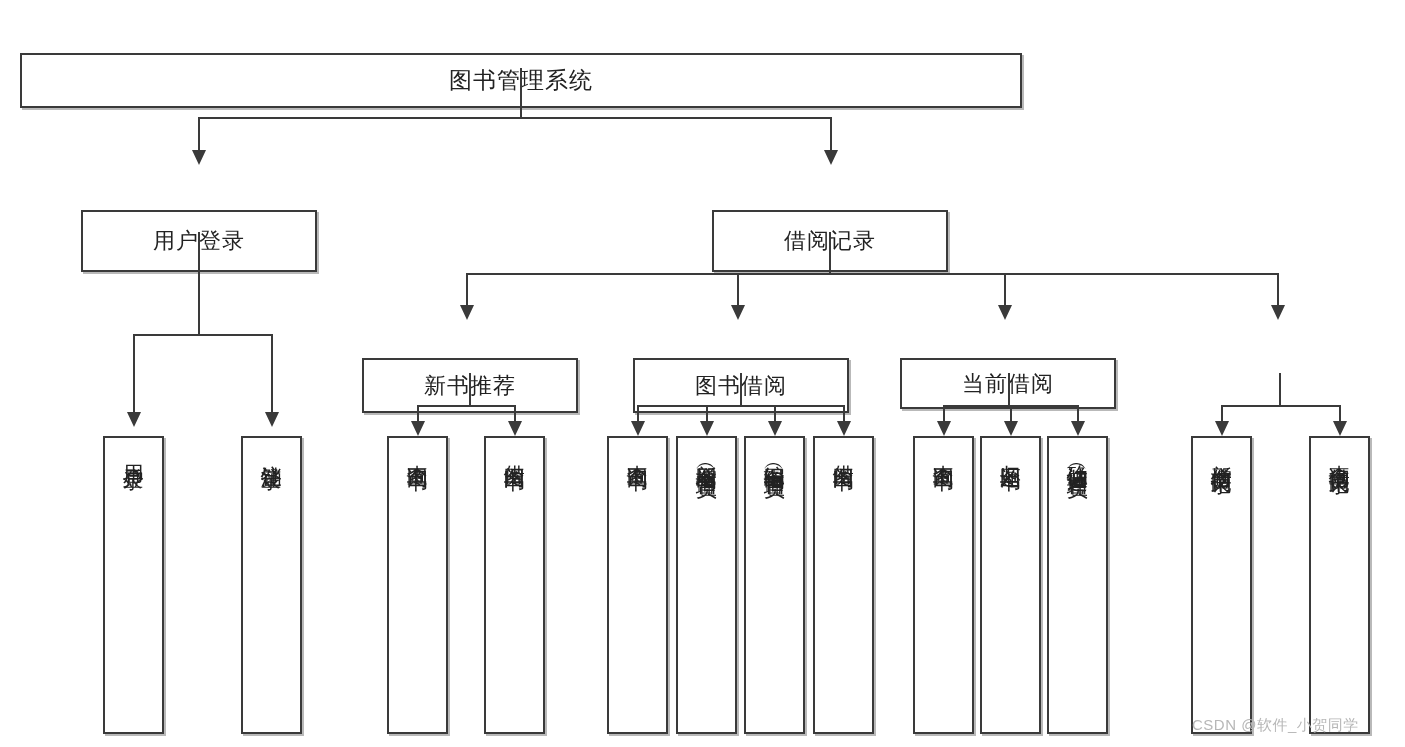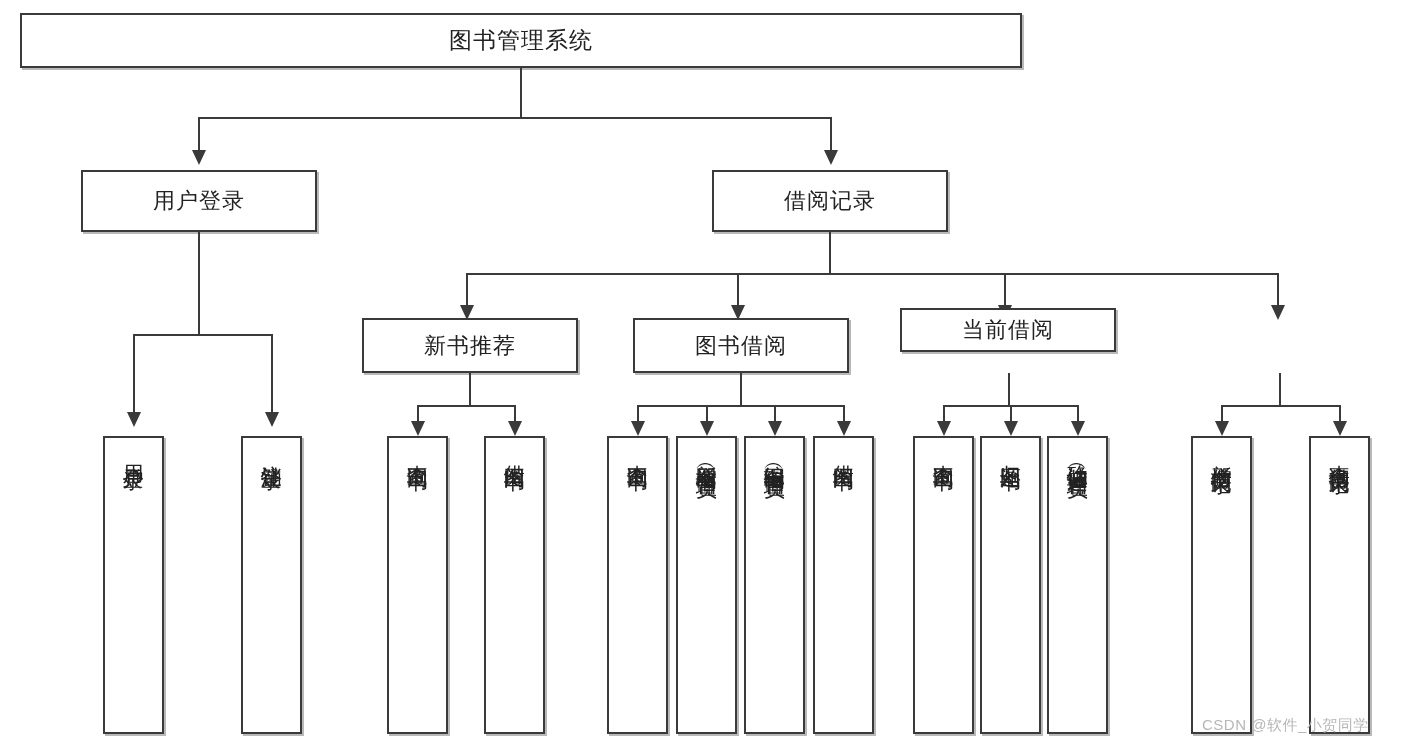--- a/index.html
+++ b/index.html
@@ -4,21 +4,21 @@
 <style>
   html,body{margin:0;padding:0;background:#ffffff;}
   body{font-family:"Liberation Sans","DejaVu Sans",sans-serif;}
   #canvas{position:relative;width:1405px;height:747px;background:#ffffff;overflow:hidden;}
 
   .node{position:absolute;box-sizing:border-box;background:#ffffff;
         border:2px solid #3a3a3a;display:flex;align-items:center;justify-content:center;
         color:#222222;}
   .node.shadowed{box-shadow:2px 2px 0 0 #b9b9b9;}
 
-  .h-node{font-size:22px;letter-spacing:1px;white-space:nowrap;}
+  .h-node{font-size:22px;letter-spacing:1px;white-space:nowrap;margin-top:40px;}
   .root{font-size:23px;}
 
   
   .v-node{padding:10px 2px;align-items:flex-start;}
   .v-label{
     writing-mode:vertical-rl;
     text-orientation:upright;
     font-size:21px;
     line-height:1.02;
     letter-spacing:2px;
@@ -77,21 +77,21 @@
   <div class="arrow" style="left:998px;top:305px;"></div>
   <div class="vline" style="left:1277px;top:273px;height:32px;"></div>
   <div class="arrow" style="left:1271px;top:305px;"></div>
 
   <div class="node h-node shadowed" style="left:633px;top:318px;width:216px;height:55px;">
     <span>图书借阅</span>
   </div>
   <div class="node h-node shadowed" style="left:362px;top:318px;width:216px;height:55px;">
     <span>新书推荐</span>
   </div>
-  <div class="node h-node shadowed" style="left:900px;top:308px;width:216px;height:44px;align-items:center;">
+  <div class="node h-node shadowed" style="left:900px;top:318px;width:216px;height:51px;align-items:center;">
     <span>当前借阅</span>
   </div>
 
   <div class="vline" style="left:469px;top:373px;height:33px;"></div>
   <div class="hline" style="left:417px;top:405px;width:99px;"></div>
   <div class="vline" style="left:417px;top:405px;height:18px;"></div>
   <div class="arrow" style="left:411px;top:421px;"></div>
   <div class="vline" style="left:514px;top:405px;height:18px;"></div>
   <div class="arrow" style="left:508px;top:421px;"></div>
 
@@ -159,15 +159,15 @@
     <span class="v-label">确认归还（管理员）</span>
   </div>
 
   <div class="node v-node shadowed" style="left:1191px;top:436px;width:61px;height:298px;">
     <span class="v-label">新增借阅记录</span>
   </div>
   <div class="node v-node shadowed" style="left:1309px;top:436px;width:61px;height:298px;">
     <span class="v-label">查询借阅记录</span>
   </div>
 
-  <div class="watermark" style="left:1192px;top:716px;padding-left:10px;">CSDN @软件_小贺同学</div>
+  <div class="watermark" style="left:1192px;top:716px;">CSDN @软件_小贺同学</div>
 
 </div>
 
 </body></html>

